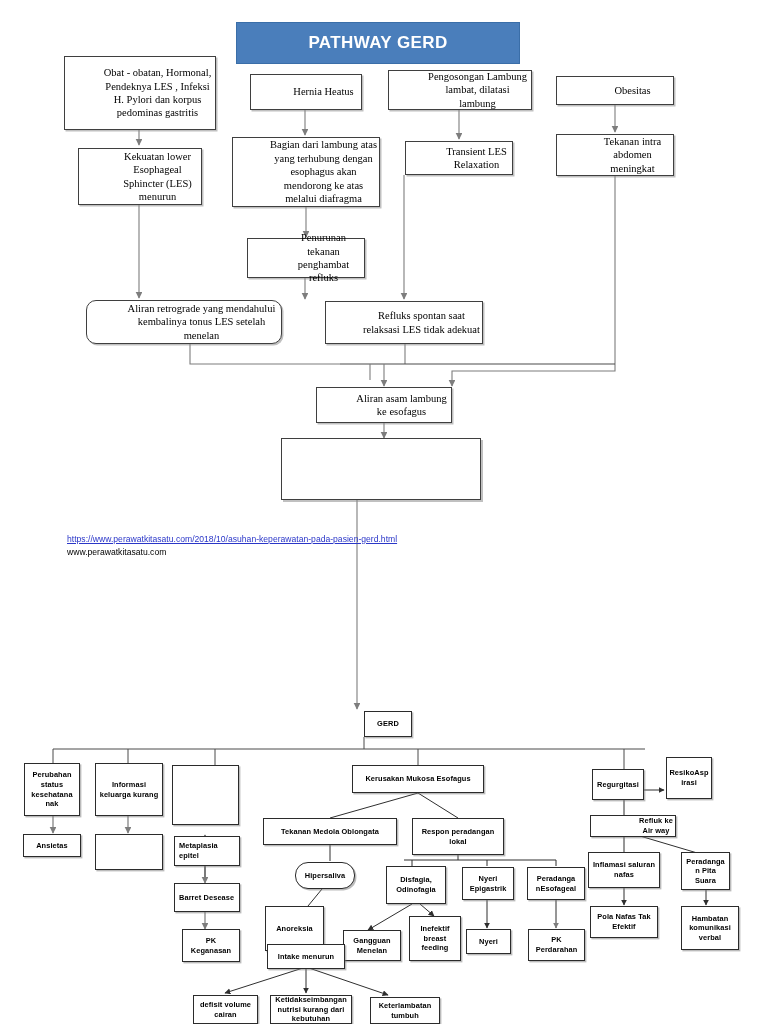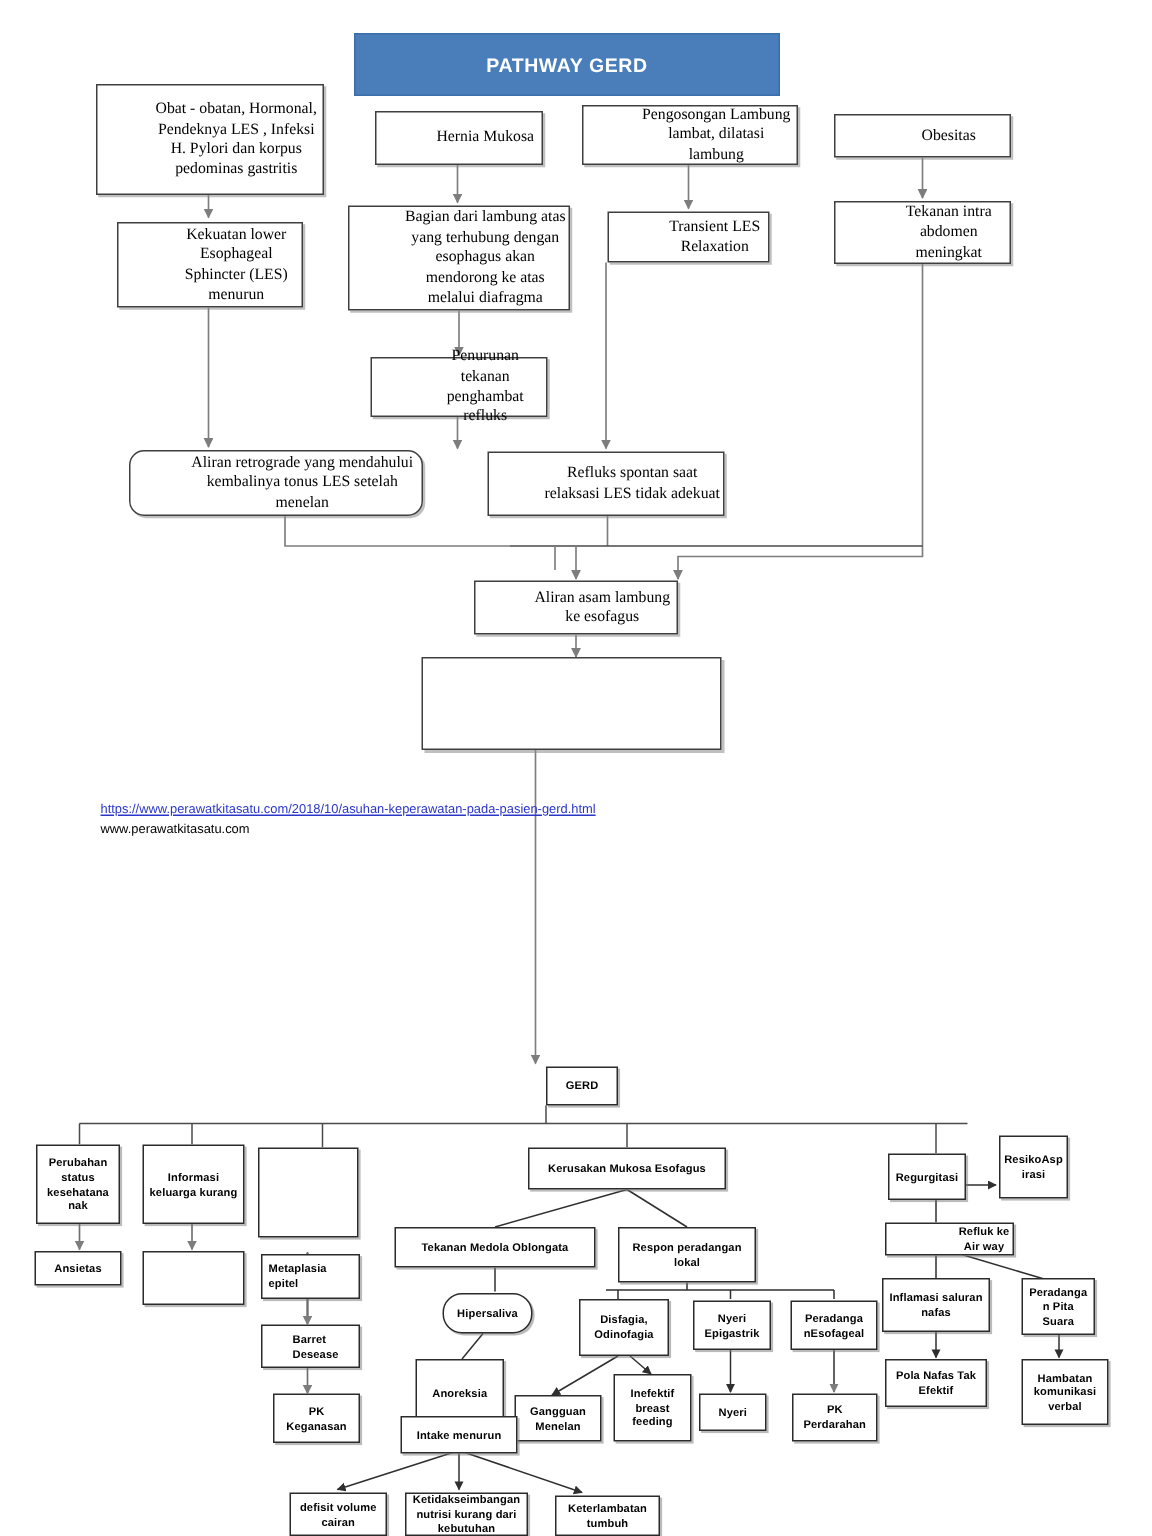--- a/index.html
+++ b/index.html
@@ -51,21 +51,21 @@
   
   .banner{
     position:absolute;
     left:236px;top:22px;width:282px;height:40px;
     background:#4a7ebb;
     border:1px solid #3a6ea8;
     display:flex;align-items:center;justify-content:center;
     color:#ffffff;
     font-family:"Liberation Sans", sans-serif;
     font-weight:bold;
-    font-size:13px;
+    font-size:17px;
     letter-spacing:.4px;
   }
 
   
   .linkblock{
     position:absolute;left:67px;top:533px;
     font-family:"Liberation Sans", sans-serif;
     font-size:8.6px;
     line-height:1.55;
   }
@@ -175,21 +175,21 @@
       <path d="M640,836 L704,855"></path>
       <path d="M624,888 L624,905" marker-end="url(#ah)"></path>
       <path d="M706,884 L706,905" marker-end="url(#ah)"></path>
     </g>
   </svg>
 
   <div class="banner">PATHWAY GERD</div>
 
   <div class="box serif" style="left:64px;top:56px;width:152px;height:74px;">Obat - obatan, Hormonal, Pendeknya LES , Infeksi H. Pylori dan korpus pedominas gastritis</div>
 
-  <div class="box serif" style="left:250px;top:74px;width:112px;height:36px;">Hernia Mukosa</div>
+  <div class="box serif" style="left:250px;top:74px;width:112px;height:36px;">Hernia Heatus</div>
 
   <div class="box serif" style="left:388px;top:70px;width:144px;height:40px;">Pengosongan Lambung lambat, dilatasi lambung</div>
 
   <div class="box serif" style="left:556px;top:76px;width:118px;height:29px;">Obesitas</div>
 
   <div class="box serif" style="left:78px;top:148px;width:124px;height:57px;">Kekuatan lower Esophageal Sphincter (LES) menurun</div>
 
   <div class="box serif" style="left:232px;top:137px;width:148px;height:70px;">Bagian dari lambung atas yang terhubung dengan esophagus akan mendorong ke atas melalui diafragma</div>
 
   <div class="box serif" style="left:405px;top:141px;width:108px;height:34px;">Transient LES Relaxation</div>
@@ -218,39 +218,39 @@
   <div class="box sans" style="left:23px;top:834px;width:58px;height:23px;">Ansietas</div>
 
   <div class="box sans" style="left:95px;top:763px;width:68px;height:53px;">Informasi keluarga kurang</div>
 
   <div class="box sans" style="left:95px;top:834px;width:68px;height:36px;"></div>
 
   <div class="box sans" style="left:172px;top:765px;width:67px;height:60px;"></div>
 
   <div class="box sans" style="left:174px;top:836px;width:66px;height:30px;justify-content:flex-start;text-align:left;padding-left:4px;">Metaplasia epitel</div>
 
-  <div class="box sans" style="left:174px;top:883px;width:66px;height:29px;justify-content:flex-start;text-align:left;padding-left:20px;">Barret Desease</div>
+  <div class="box sans" style="left:174px;top:883px;width:66px;height:29px;justify-content:flex-start;text-align:left;padding-left:4px;">Barret Desease</div>
 
   <div class="box sans" style="left:182px;top:929px;width:58px;height:33px;">PK Keganasan</div>
 
   <div class="box sans" style="left:352px;top:765px;width:132px;height:28px;">Kerusakan Mukosa Esofagus</div>
 
   <div class="box sans" style="left:263px;top:818px;width:134px;height:27px;">Tekanan Medola Oblongata</div>
 
   <div class="box sans" style="left:412px;top:818px;width:92px;height:37px;">Respon peradangan lokal</div>
 
   <div class="box sans" style="left:295px;top:862px;width:60px;height:27px;border-radius:13px;">Hipersaliva</div>
 
   <div class="box sans" style="left:386px;top:866px;width:60px;height:38px;">Disfagia, Odinofagia</div>
 
   <div class="box sans" style="left:462px;top:867px;width:52px;height:33px;">Nyeri Epigastrik</div>
 
   <div class="box sans" style="left:527px;top:867px;width:58px;height:33px;">Peradanga nEsofageal</div>
 
-  <div class="box sans" style="left:277px;top:906px;width:59px;height:45px;">Anoreksia</div>
+  <div class="box sans" style="left:265px;top:906px;width:59px;height:45px;">Anoreksia</div>
 
   <div class="box sans" style="left:343px;top:930px;width:58px;height:31px;">Gangguan Menelan</div>
 
   <div class="box sans" style="left:409px;top:916px;width:52px;height:45px;">Inefektif breast feeding</div>
 
   <div class="box sans" style="left:466px;top:929px;width:45px;height:25px;">Nyeri</div>
 
   <div class="box sans" style="left:528px;top:929px;width:57px;height:32px;">PK Perdarahan</div>
 
   <div class="box sans" style="left:267px;top:944px;width:78px;height:25px;">Intake menurun</div>

